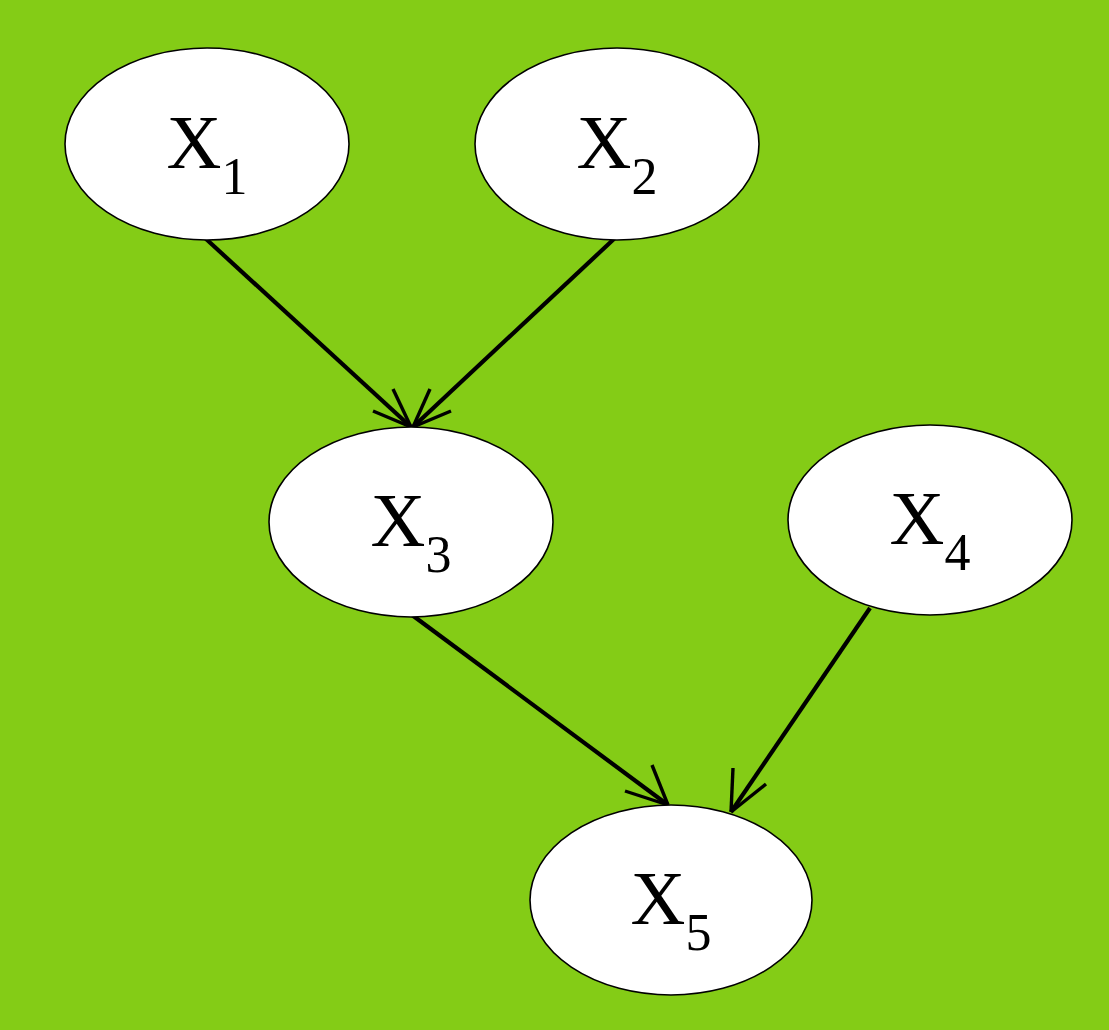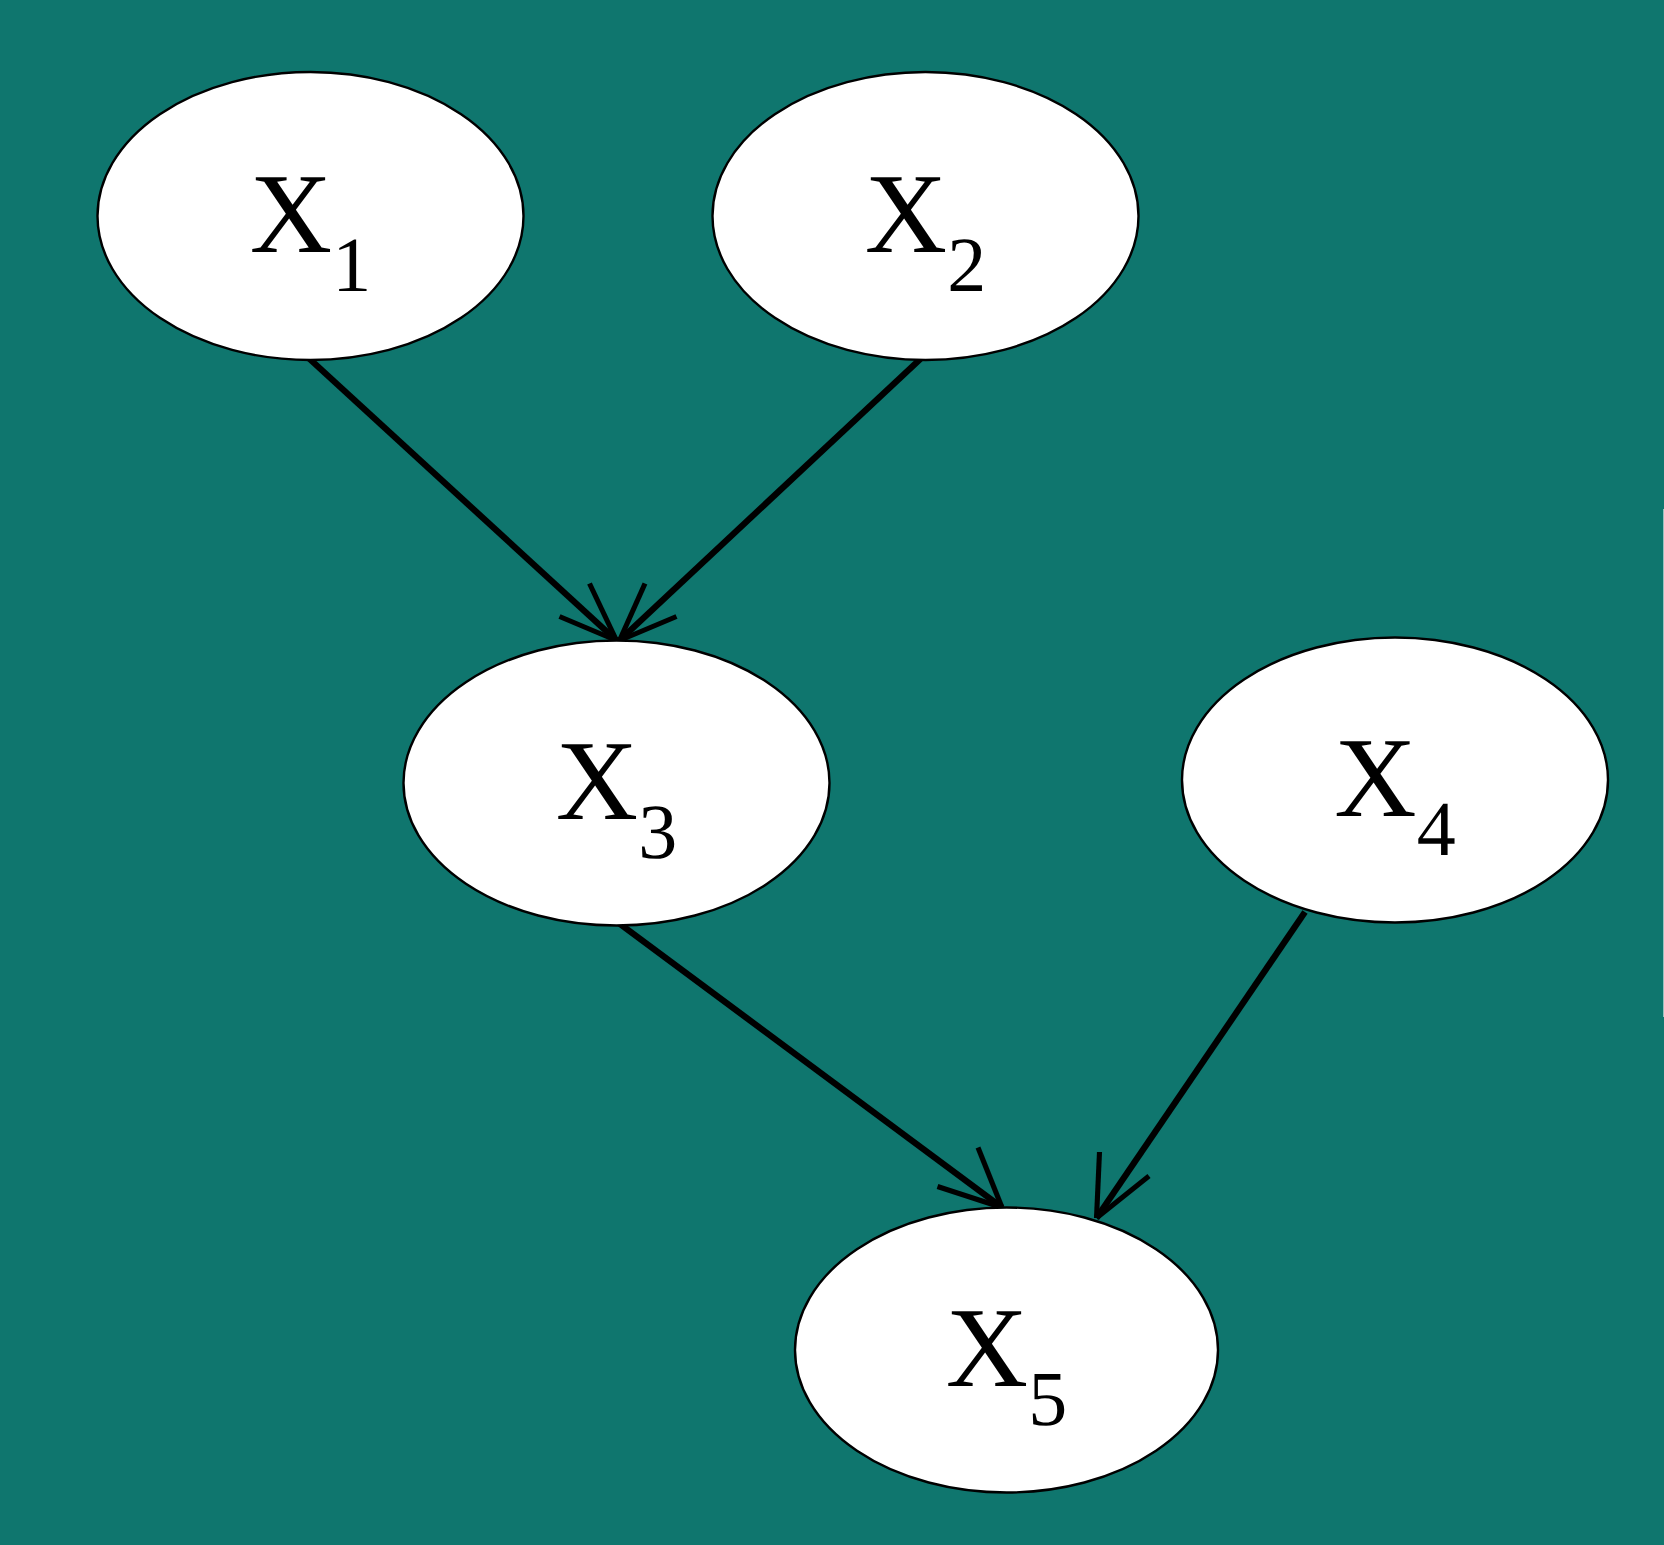--- a/index.html
+++ b/index.html
@@ -11,21 +11,21 @@
   body {
     width: 1109px;
     height: 1030px;
     overflow: hidden;
     font-family: "Liberation Serif", "DejaVu Serif", serif;
   }
   #graph-canvas {
     position: relative;
     width: 1109px;
     height: 1030px;
-    background: #0f766e;
+    background: #84cc16;
   }
   #graph-svg {
     position: absolute;
     top: 0;
     left: 0;
     width: 1109px;
     height: 1030px;
     display: block;
   }
   .node-ellipse {

